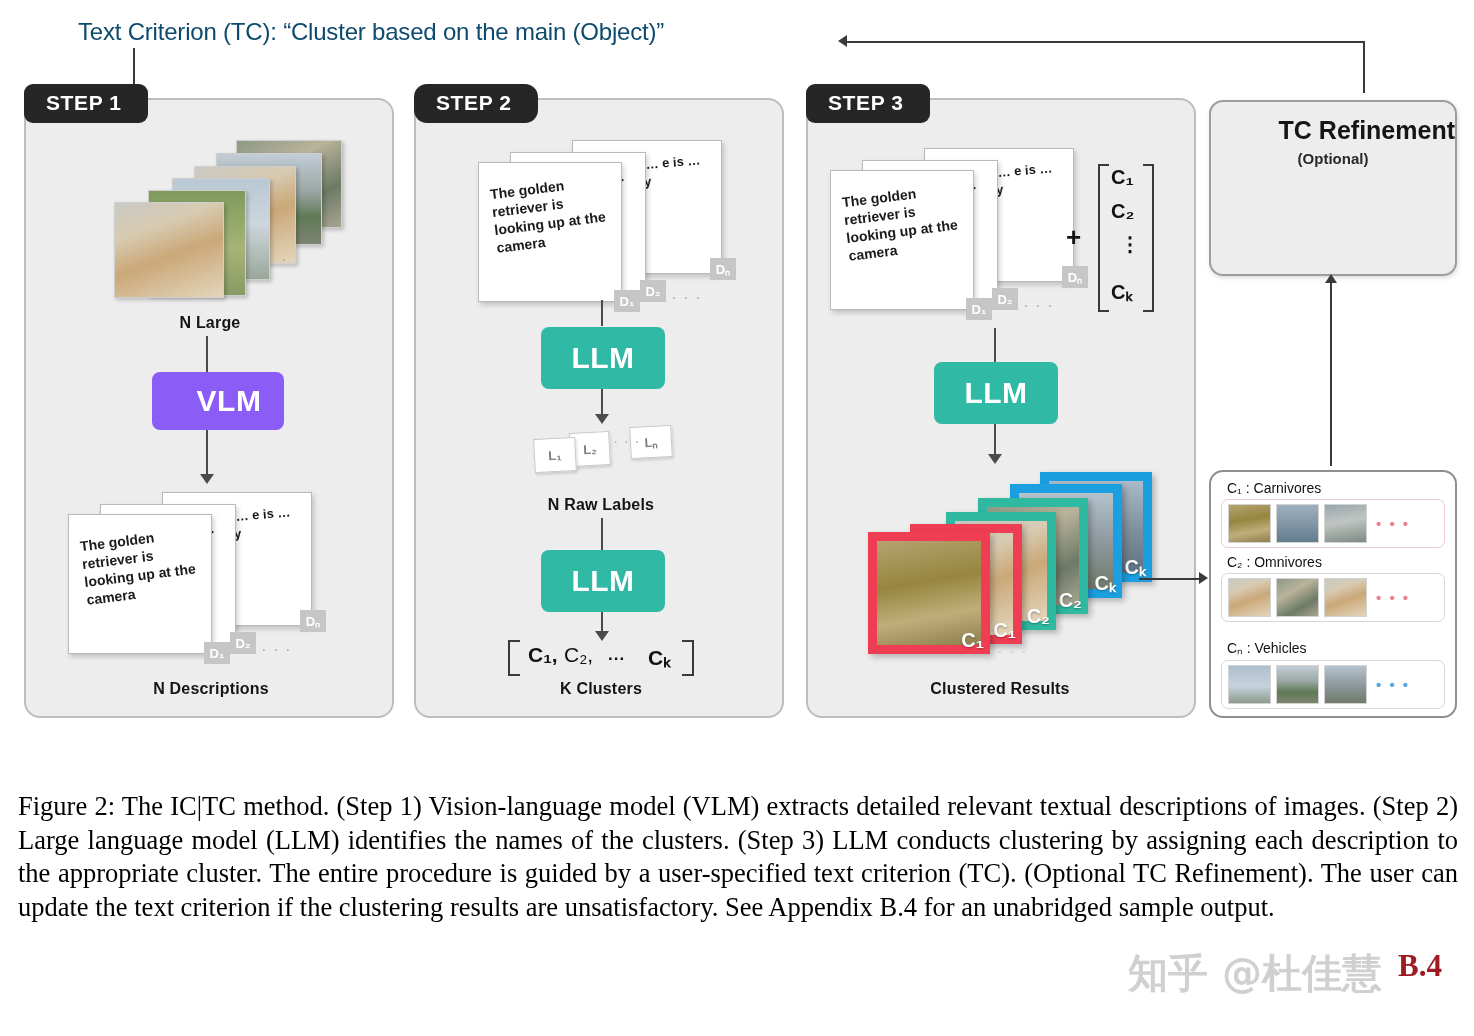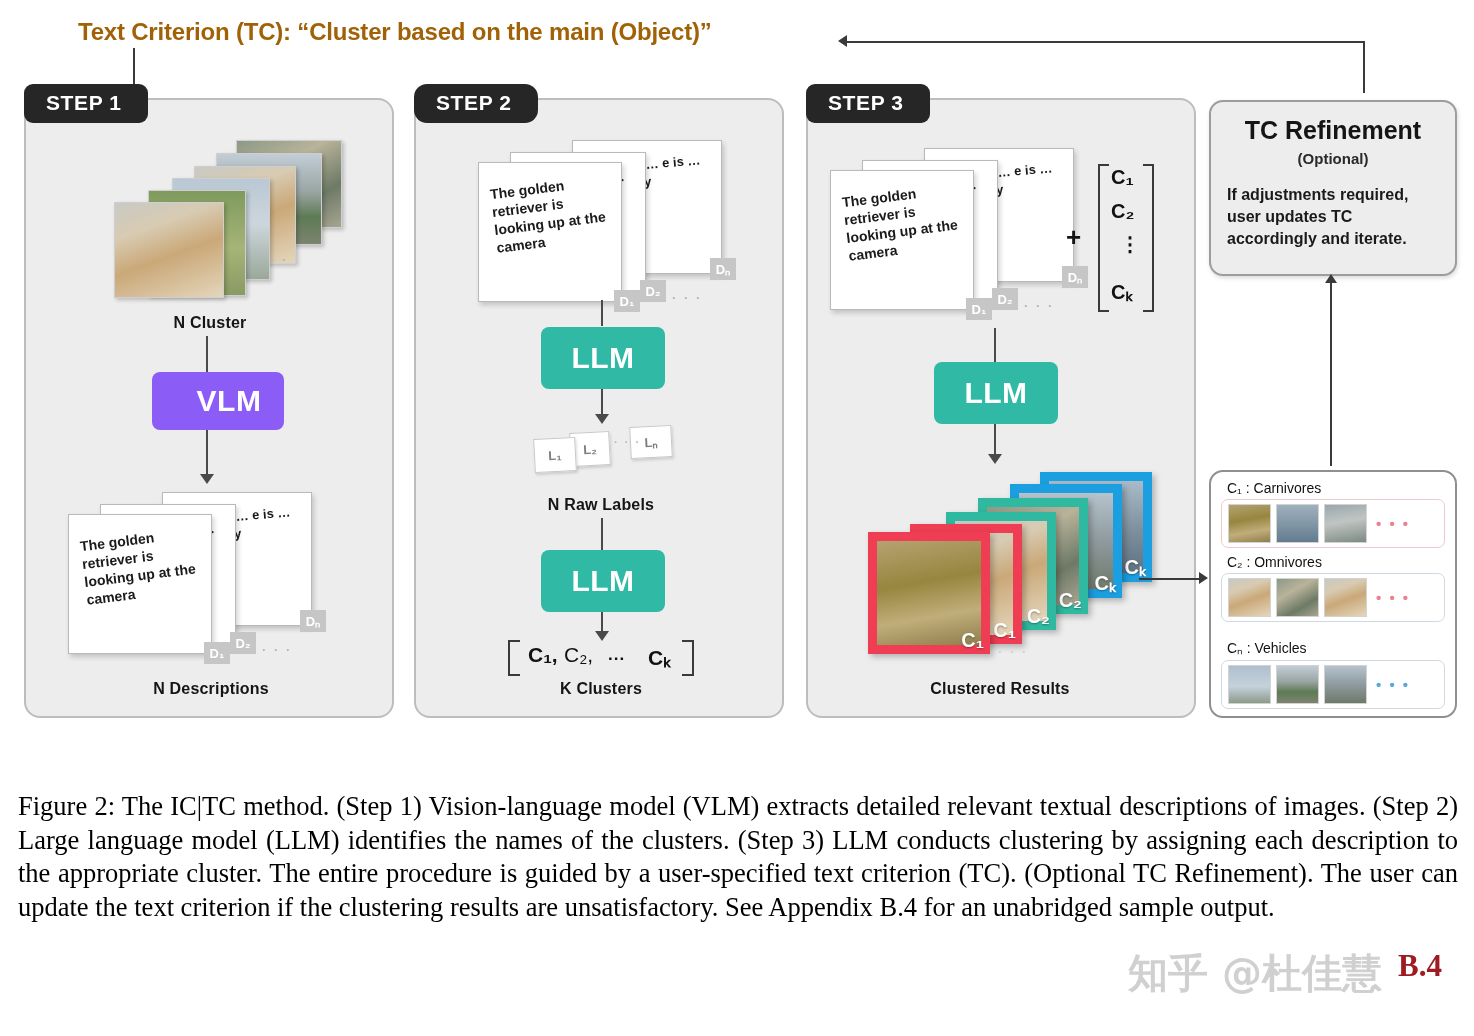--- a/index.html
+++ b/index.html
@@ -1,21 +1,21 @@
 <!DOCTYPE html>
 <html><head>
 <meta charset="utf-8">
 <style>
   html,body{margin:0;padding:0;background:#fff;}
   body{width:1474px;height:1036px;position:relative;overflow:hidden;
        font-family:"Liberation Sans",sans-serif;color:#111;}
 
   
-  #tc-line{position:absolute;left:78px;top:18px;font-size:24px;font-weight:700;
-           letter-spacing:-0.2px;white-space:nowrap;color:#a16207;}
+  #tc-line{position:absolute;left:78px;top:18px;font-size:24px;font-weight:400;
+           letter-spacing:-0.2px;white-space:nowrap;color:#0c4a6e;}
 
   
   .wire{position:absolute;background:#3a3a3a;}
   #wire-h{left:845px;top:41px;width:520px;height:2px;}
   #wire-v{left:1363px;top:41px;width:2px;height:52px;}
   #wire-arrow{position:absolute;left:838px;top:35px;width:0;height:0;
               border-top:6px solid transparent;border-bottom:6px solid transparent;
               border-right:9px solid #3a3a3a;}
 
   
@@ -90,21 +90,21 @@
   
   .frame{position:absolute;box-shadow:3px 3px 6px rgba(0,0,0,.25);}
   .frame .inner{position:absolute;left:9px;right:9px;top:9px;bottom:9px;}
   .frame .clab{position:absolute;right:6px;bottom:2px;color:#fff;font-weight:800;
                font-size:20px;text-shadow:0 1px 2px rgba(0,0,0,.35);}
 
   
   #tcbox{position:absolute;left:1209px;top:100px;width:244px;height:172px;
          background:#ededed;border:2px solid #9d9d9d;border-radius:14px;
          box-shadow:1px 2px 4px rgba(0,0,0,.15);}
-  #tcbox .t1{position:absolute;top:14px;left:0;right:0;text-align:center;
+  #tcbox .t1{position:absolute;top:14px;left:0;right:0;text-align:right;
              font-size:25px;font-weight:700;color:#151515;}
   #tcbox .t1 b{font-weight:900;}
   #tcbox .t2{position:absolute;top:48px;left:0;right:0;text-align:center;
              font-size:15px;font-weight:600;color:#2a2a2a;}
   #tcbox .t3{position:absolute;top:82px;left:16px;right:14px;
              font-size:16px;font-weight:600;line-height:1.38;color:#1a1a1a;}
   #tcbox .t3 b{font-weight:900;}
 
   #resbox{position:absolute;left:1209px;top:470px;width:244px;height:244px;
           background:#fff;border:2px solid #8f8f8f;border-radius:14px;}
@@ -168,21 +168,21 @@
     </div>
   <div class="ph grass" style="left:58px;top:50px;width:96px;height:104px;">
       <i></i>
     </div>
   <div class="ph dogimg" style="left:24px;top:62px;width:108px;height:94px;">
       <i></i>
     </div>
   <div class="dots3" style="left:168px;top:112px;font-size:13px;">· · ·</div>
 </div>
 
-<div class="cap" style="left:110px;top:314px;width:200px;">N Cluster</div>
+<div class="cap" style="left:110px;top:314px;width:200px;">N Large</div>
 <div class="vline" style="left:206px;top:336px;height:36px;"></div>
 <div class="model-box vlm" style="left:152px;top:372px;width:110px;height:58px;">VLM</div>
 <div class="vline" style="left:206px;top:430px;height:48px;"></div>
 <div class="varrow" style="left:200px;top:474px;"></div>
 
 <div class="deck" style="left:62px;top:492px;width:300px;height:180px;">
   <div class="card" style="left:100px;top:0px;width:148px;height:132px;">
      <div class="txt" style="left:12px;top:16px;width:124px;font-size:13px;transform:rotate(-5deg);">The large … e is … n the … ay</div>
   </div>
   <div class="tag" style="left:238px;top:118px;width:26px;height:22px;font-size:13px;">Dₙ</div>
@@ -310,25 +310,20 @@
   <div class="dots3" style="left:136px;top:172px;font-size:13px;color:#cfcfcf;">· · ·</div>
 </div>
 
 <div class="cap" style="left:880px;top:680px;width:240px;">Clustered Results</div>
 
 <div id="tcbox">
   <div class="t1">
     <b>TC</b><span> Refinement</span>
   </div>
   <div class="t2">(Optional)</div>
-  <div class="t3">
-    <span>If adjustments required,</span><br>
-    <span>user updates </span><b>TC</b><br>
-    <span>accordingly and iterate.</span>
-  </div>
 </div>
 
 <div id="res-up"></div>
 <div id="res-up-arrow"></div>
 <div id="r3-h"></div>
 <div id="r3-arrow"></div>
 
 <div id="resbox">
   <div class="cgroup" style="top:8px;">
     <div class="ctitle">

